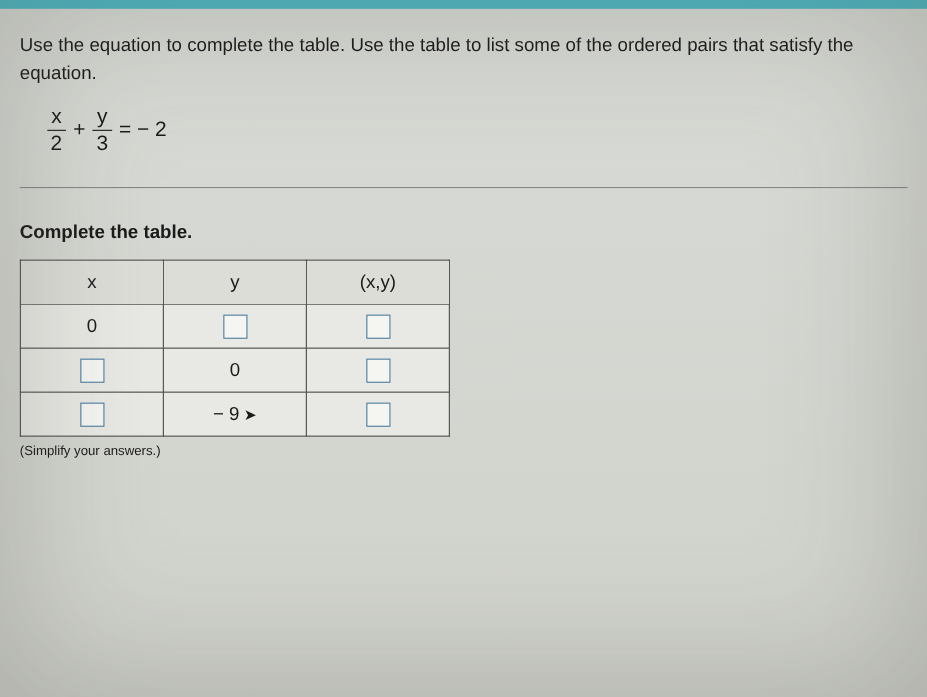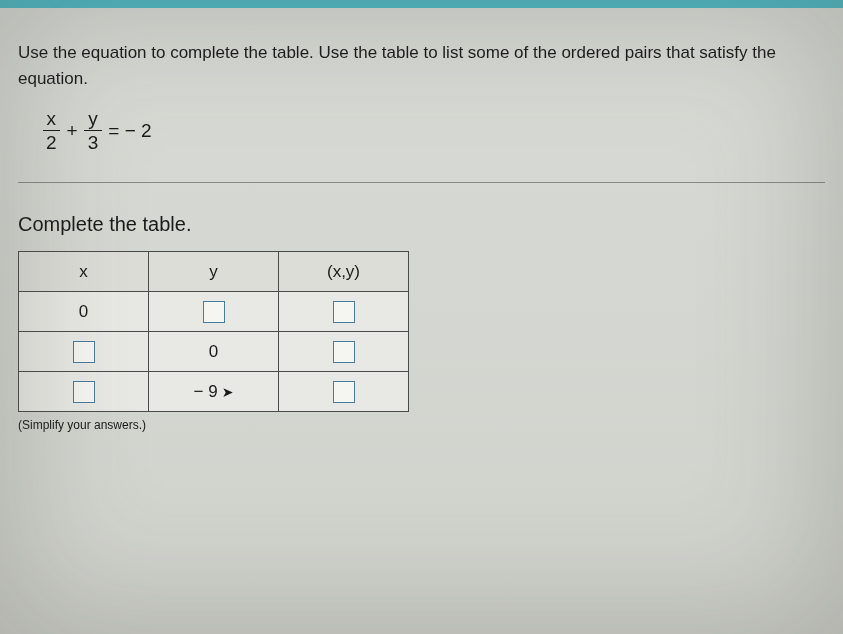--- a/index.html
+++ b/index.html
@@ -16,21 +16,21 @@
       padding: 0;
       position: relative;
       overflow: hidden;
     }
     .top-bar {
       height: 8px;
       background: #4db8c4;
       width: 100%;
     }
     .content {
-      padding: 32px 18px;
+      padding: 20px 18px;
     }
     .question-text {
       font-size: 17px;
       line-height: 1.5;
       margin-bottom: 18px;
     }
     .equation {
       font-size: 19px;
       margin-left: 24px;
       margin-bottom: 30px;
@@ -51,22 +51,23 @@
     }
     .fraction .den {
       padding: 2px 4px 0 4px;
     }
     .divider {
       border: none;
       border-top: 1px solid #888;
       margin: 20px 0 30px 0;
     }
     .subheading {
-      font-size: 20px;
+      font-size: 17px;
       margin-bottom: 15px;
+      font-weight: bold;
     }
     .data-table {
       border-collapse: collapse;
       background: #e8e9e4;
       margin-bottom: 6px;
     }
     .data-table th, .data-table td {
       border: 1.5px solid #4a4a4a;
       width: 130px;
       height: 40px;

